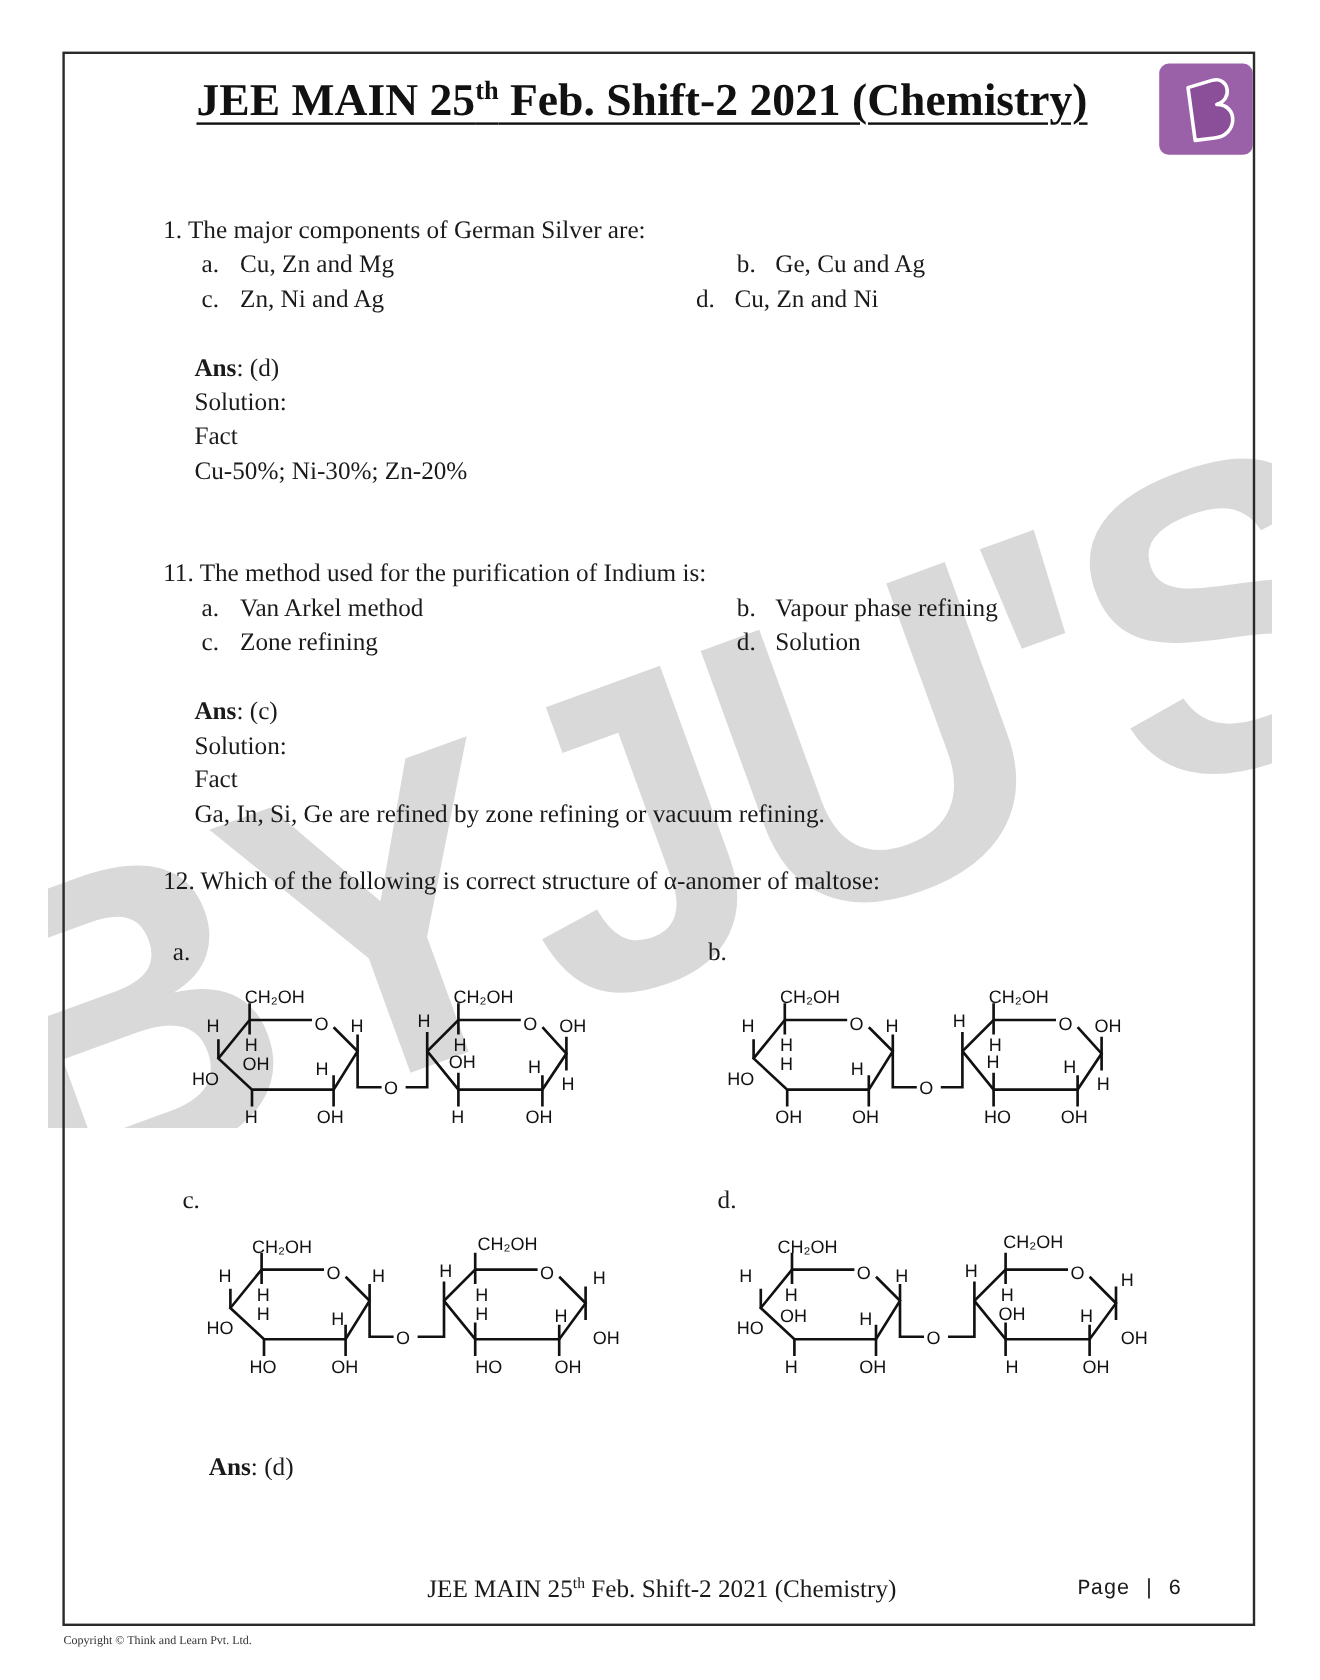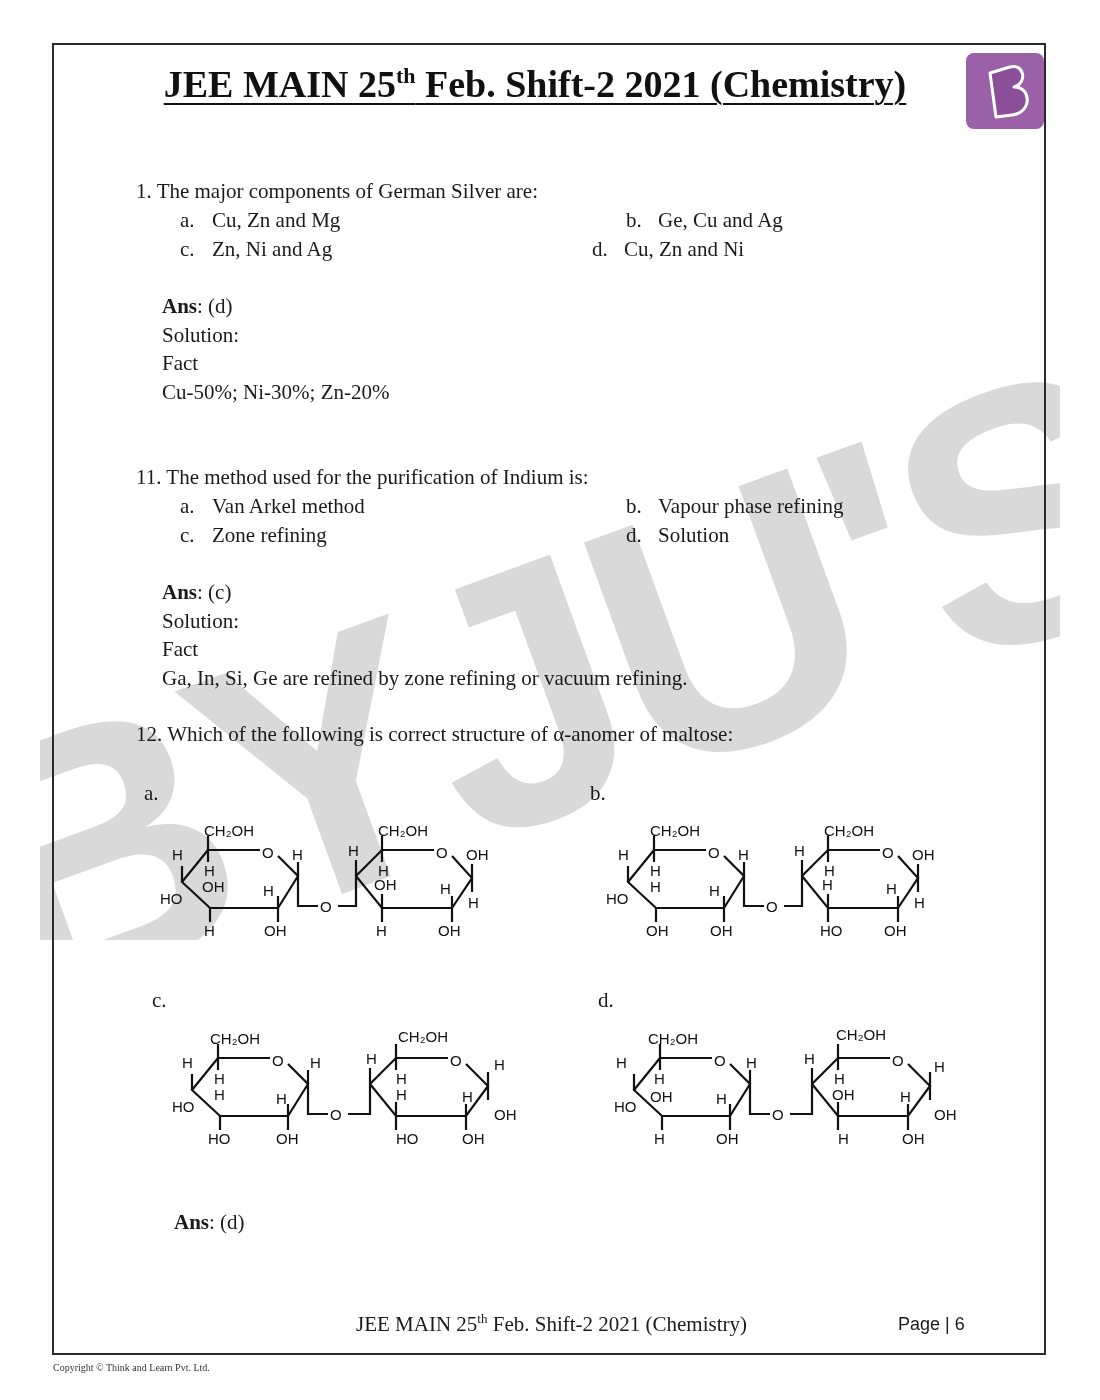--- a/index.html
+++ b/index.html
@@ -12,31 +12,31 @@
   .layer { position:absolute; z-index:1; }
   .title { left:0; width:1100px; top:62px; text-align:center; }
   .title span.t { font-family:"Liberation Serif",serif; font-weight:bold; font-size:38px;
                   text-decoration:underline; text-decoration-thickness:2px; text-underline-offset:6px;
                   color:#111; margin-left:-30px; }
   .title sup { font-size:22px; }
   .logo { position:absolute; left:966px; top:53px; width:78px; height:76px; border-radius:8px;
           background:#9b61a8; z-index:2; }
   .q { font-family:"Liberation Serif",serif; font-size:21px; }
   .qline { position:absolute; left:136px; }
-  .opt { position:absolute;margin-left:12px; }
+  .opt { position:absolute; }
   .opt .l { display:inline-block; width:32px; }
   .ans { position:absolute; left:162px; line-height:28.6px; }
   .ans b { font-weight:bold; }
   .mol-label { position:absolute; font-family:"Liberation Serif",serif; font-size:21px; }
   svg.mol { position:absolute; overflow:visible; }
   svg.mol text { font-family:"Liberation Sans",sans-serif; font-size:15px; fill:#111; }
   svg.mol .bond { stroke:#111; stroke-width:2.2; fill:none; }
   .footer { position:absolute; top:1311px; left:356px; font-family:"Liberation Serif",serif; font-size:21px; }
   .footer sup { font-size:13px; }
-  .pageno { position:absolute; top:1314px; left:898px; font-family:Liberation Sans, sans-serif; font-size:18px; }
+  .pageno { position:absolute; top:1314px; left:898px; font-family:Liberation Mono, monospace; font-size:18px; }
   .copyright { position:absolute; top:1362px; left:53px; font-family:Liberation Serif, serif; font-size:10px; color:#333; }
 </style>
 </head>
 <body>
 
 <svg class="watermark" viewBox="0 0 1020 560">
   <text x="510" y="430" text-anchor="middle" transform="rotate(-20 510 300)" font-family="Liberation Sans, sans-serif" font-weight="bold" font-size="360" fill="#d9d9d9" letter-spacing="-10">BYJU'S</text>
 </svg>
 
 <div class="page-border"></div>

